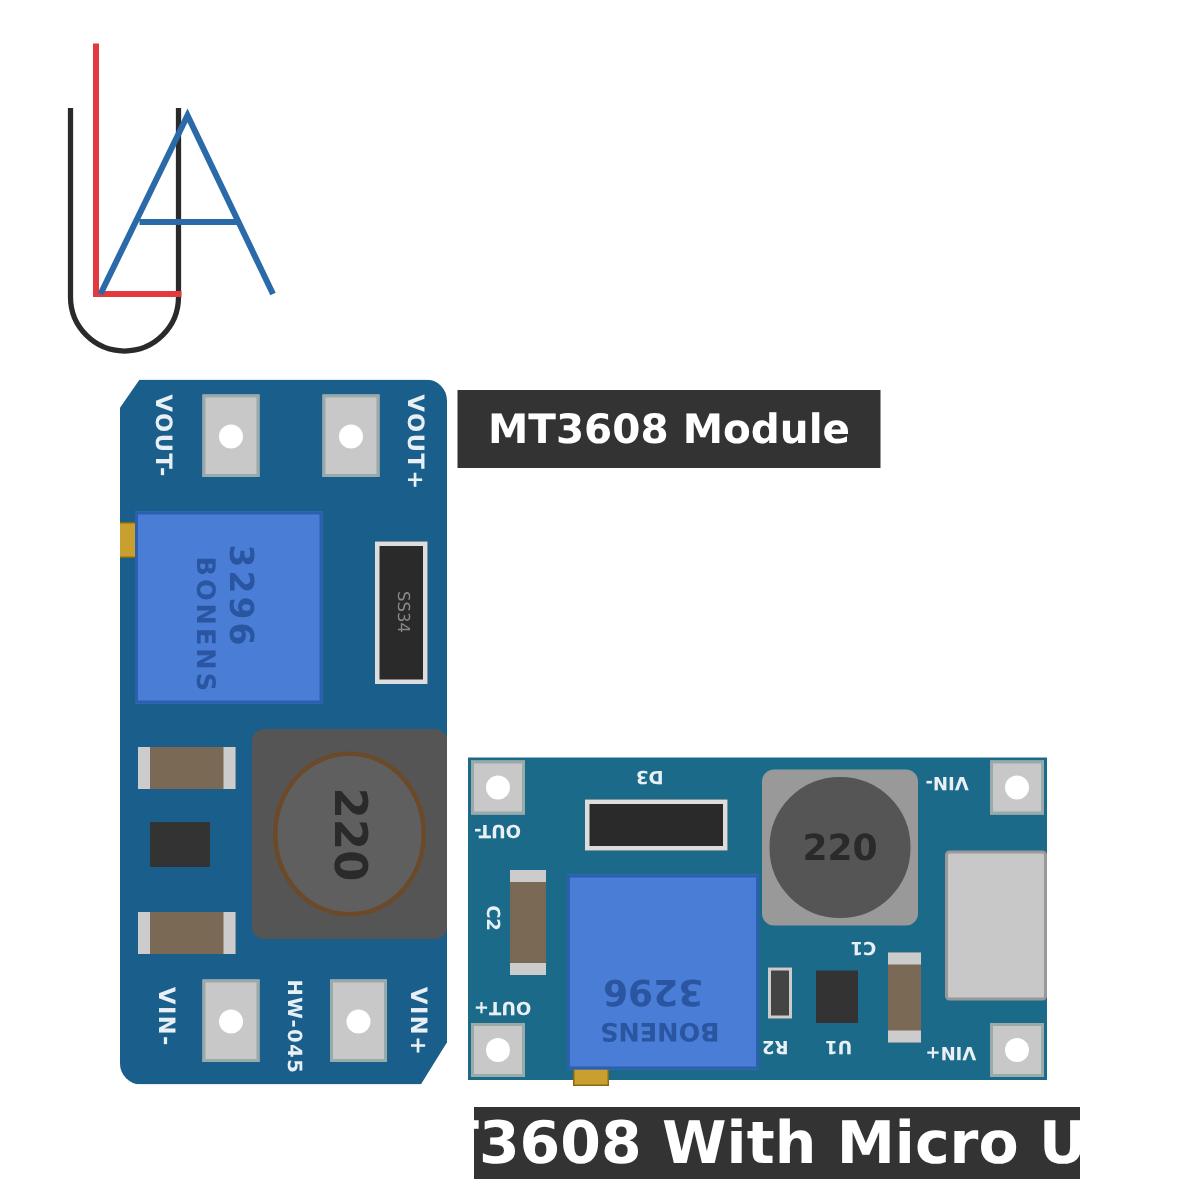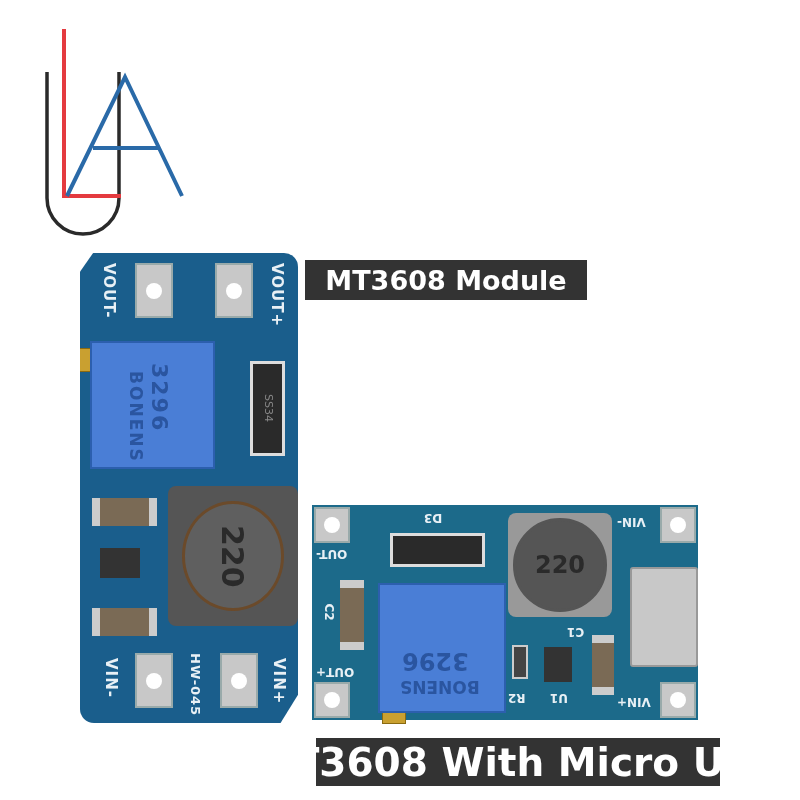--- a/index.html
+++ b/index.html
@@ -9,21 +9,21 @@
     }
     .abs { position: absolute; }
     
     .logo { left: 30px; left: 30px; top: 20px; width: 170px; height: 220px; }
     
     .label {
       background: #333333; color: #ffffff; font-weight: bold;
       font-family: "DejaVu Sans", sans-serif; white-space: nowrap;
       display: flex; align-items: center; justify-content: center;
     }
-    .label-1 { left: 305px; top: 260px; width: 282px; height: 40px; font-size: 27px; }
+    .label-1 { left: 305px; top: 260px; width: 282px; height: 52px; font-size: 27px; }
     .label-2 { left: 316px; top: 738px; width: 404px; height: 48px; font-size: 39px; }
 
     
     .board1 {
       left: 80px; top: 253px; width: 218px; height: 470px;
       background: #1a5e8c; border-radius: 14px 14px 14px 14px;
       clip-path: polygon(6% 0, 100% 0, 100% 94%, 92% 100%, 0 100%, 0 4%);
     }
     .pad {
       background: #c8c8c8; border: 2px solid #9aa; box-sizing: border-box;

